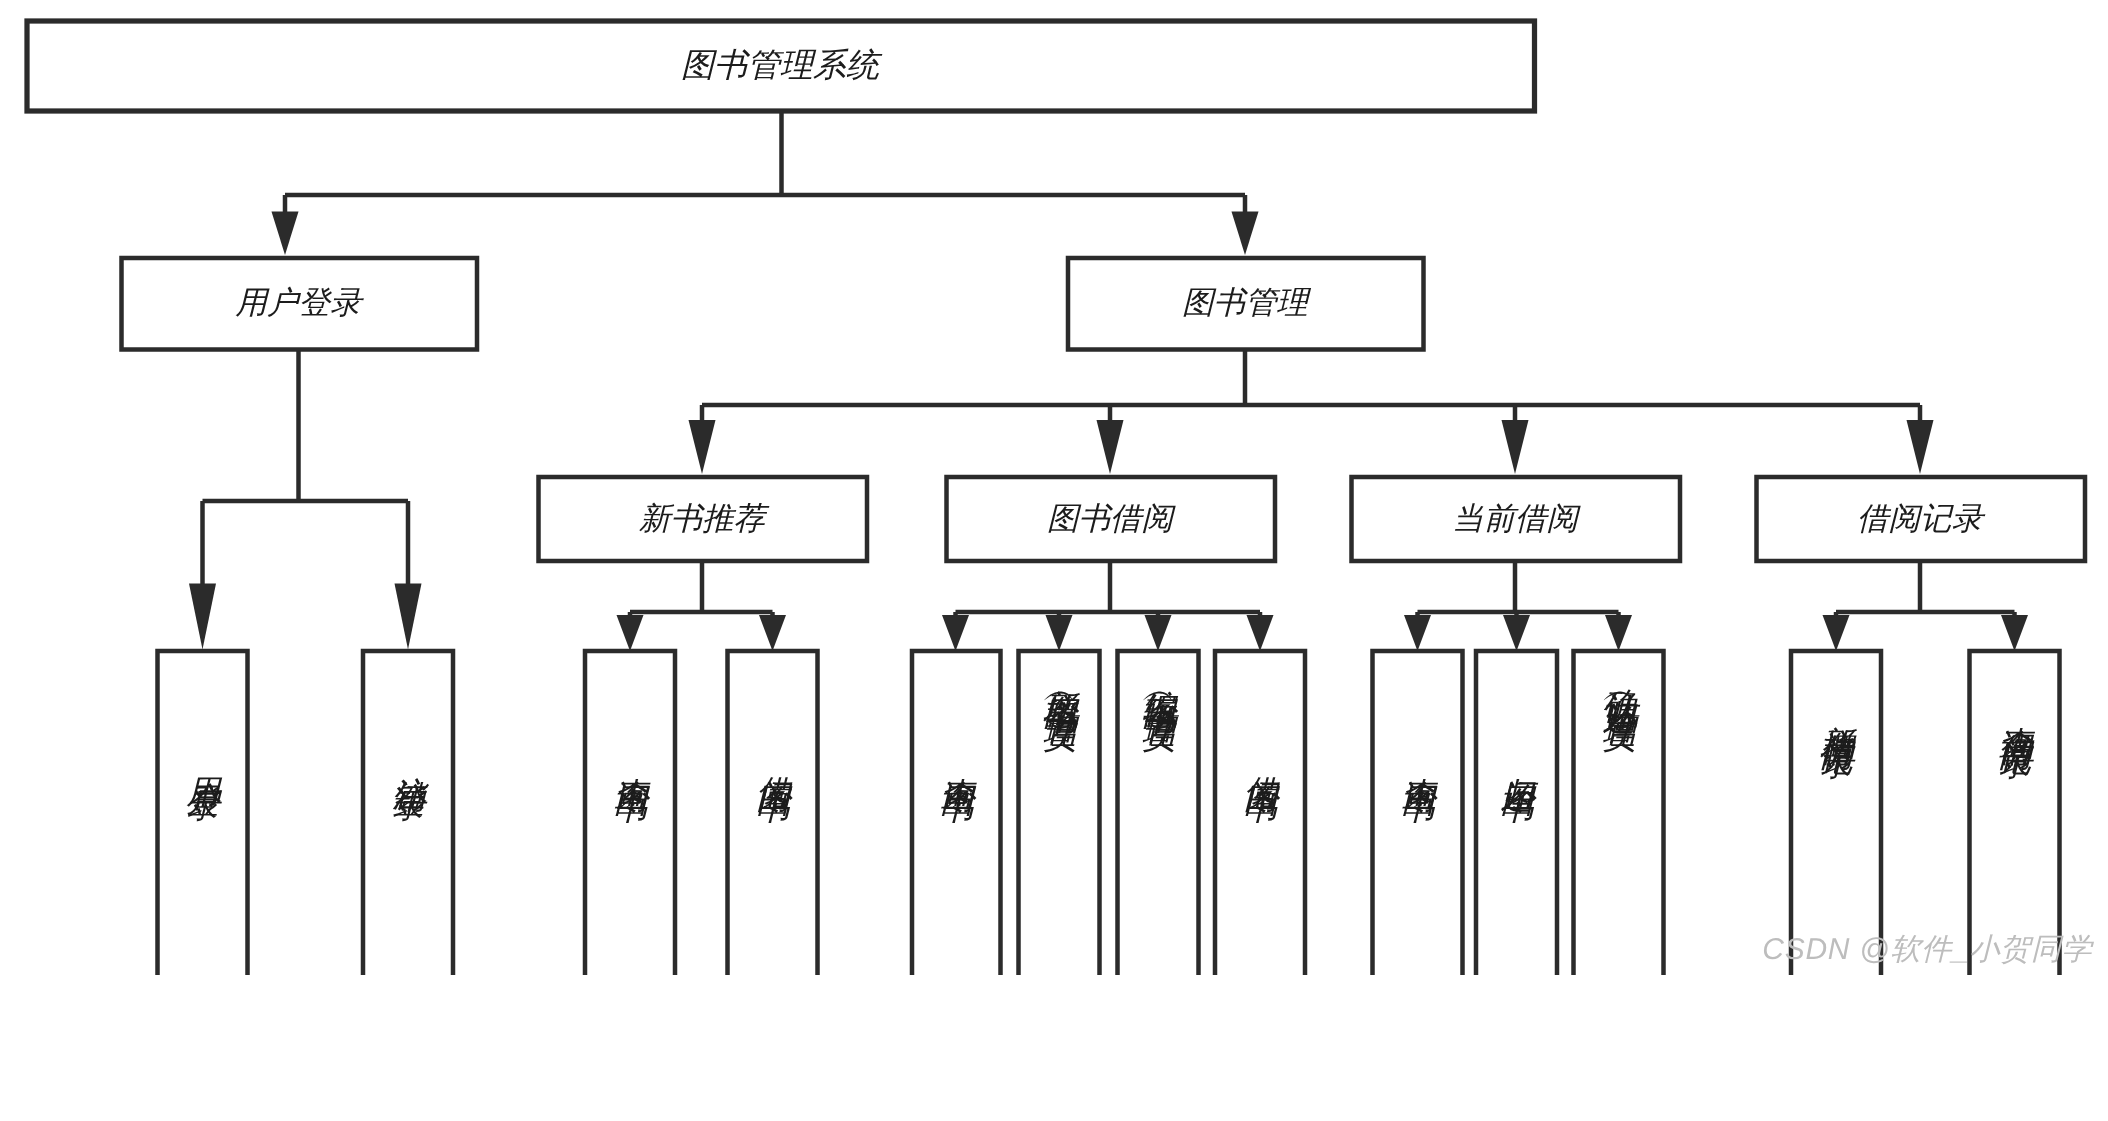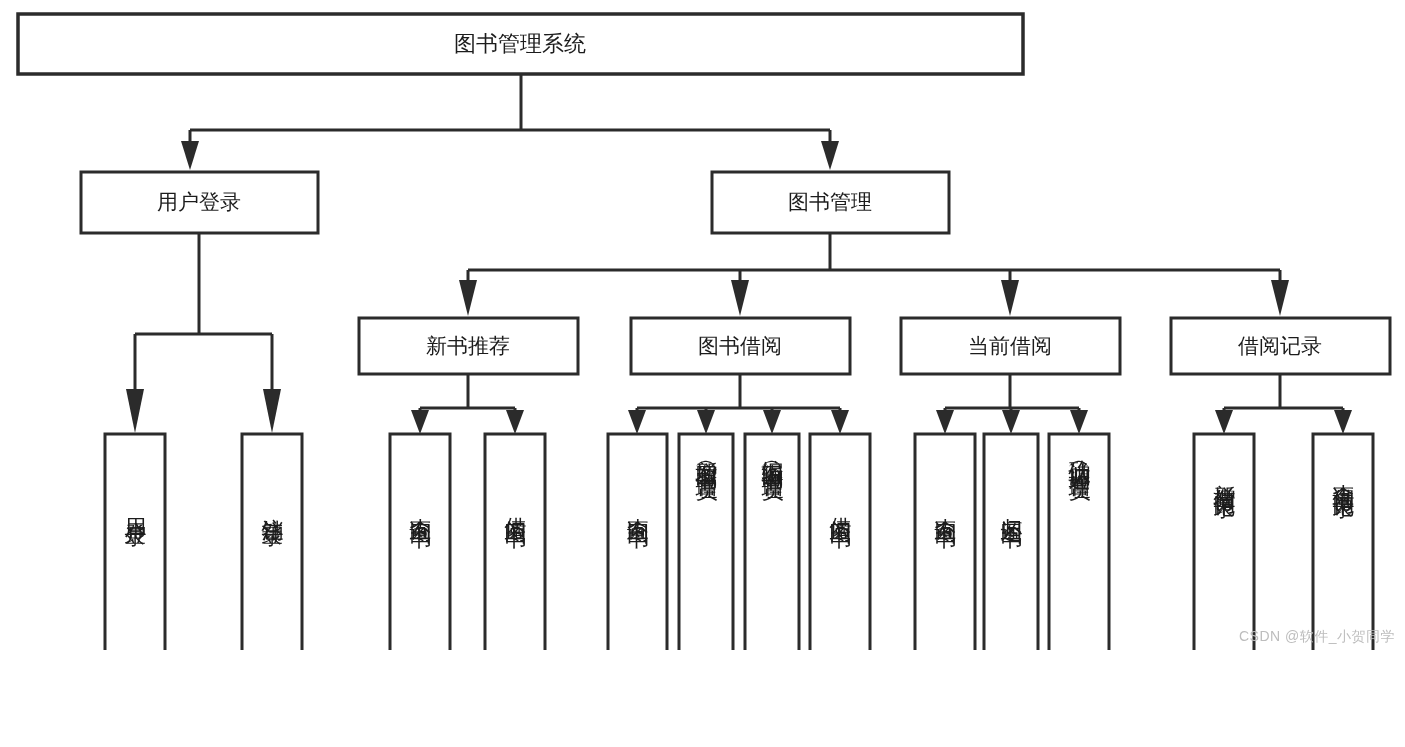--- a/index.html
+++ b/index.html
@@ -10,20 +10,21 @@
   }
   body {
     font-family: "Liberation Sans", "DejaVu Sans", sans-serif;
   }
   #diagram-root {
     position: relative;
     width: 1405px;
     height: 650px;
     background: #ffffff;
     overflow: hidden;
+    font-style: italic;
   }
   svg.diagram-canvas {
     position: absolute;
     left: 0;
     top: 0;
     width: 1405px;
     height: 747px;
     display: block;
   }
   .node-box {
@@ -77,21 +78,21 @@
     letter-spacing: 3px;
     color: #1c1c1c;
     white-space: nowrap;
     text-align: center;
   }
   .watermark {
     position: absolute;
     right: 10px;
     bottom: 4px;
     font-family: "Liberation Sans", "DejaVu Sans", sans-serif;
-    font-size: 14px;
+    font-size: 20px;
     color: #bdbdbd;
     letter-spacing: 0.5px;
     user-select: none;
     white-space: nowrap;
   }
 </style>
 </head>
 <body>
 
 <div id="diagram-root">

